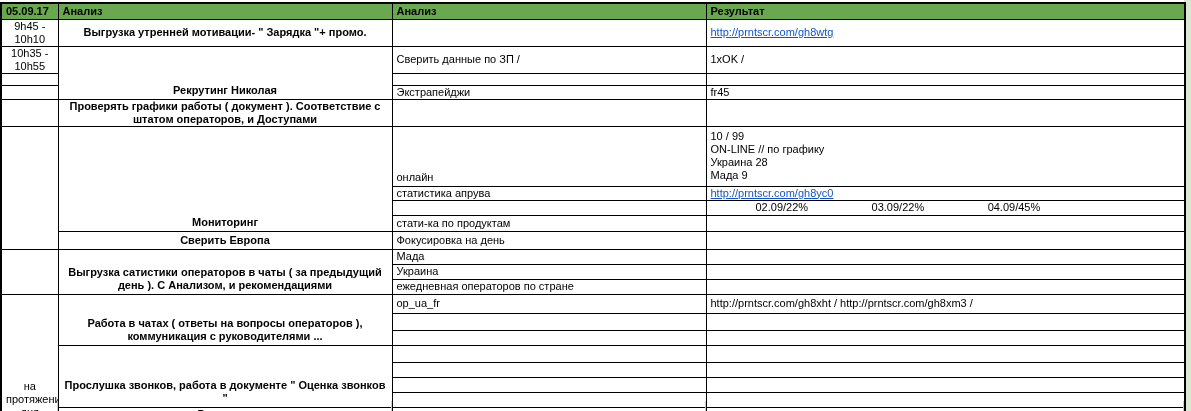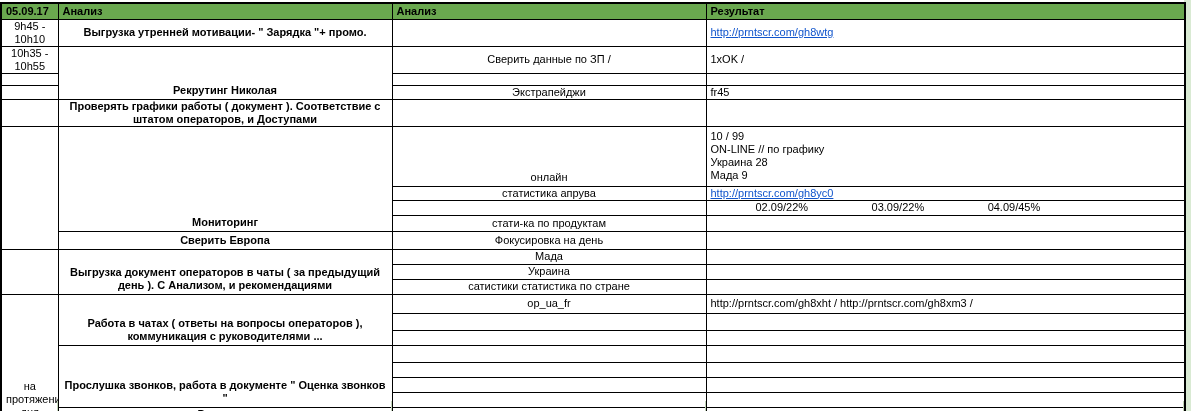--- a/index.html
+++ b/index.html
@@ -9,21 +9,21 @@
   table.sheet{
     position:absolute; left:0; top:2px;
     border-collapse:collapse; table-layout:fixed;
     width:1184px; background:#ffffff;
     border:2px solid #000;
     font-size:11px; color:#000;
   }
   td{border:1px solid #000; padding:0 4px; overflow:hidden; line-height:13px; vertical-align:middle;}
   td.head{background:#6aa84f; font-weight:bold; text-align:left;}
   td.task{font-weight:bold; text-align:center;}
-  td.analysis{text-align:center;margin-top:40px;}
+  td.analysis{margin-top:40px;}
   td.result{text-align:left;}
   td.time{text-align:center;}
   td.vbottom{vertical-align:bottom; padding-bottom:2px;}
   a.lnk{color:#1155cc; }
   .pct{display:inline-block; width:68px;margin-left:45px;}
   .daynote{line-height:13px; text-align:left; padding-bottom:1px;}
   .stub{position:absolute; top:401px; height:10px; width:1px; background:#c3d5b9;}
 </style>
 </head>
 <body>
@@ -112,32 +112,32 @@
     </tr>
 
     <tr style="height:18px">
       <td class="task">Сверить Европа</td>
       <td class="analysis">Фокусировка на день</td>
       <td class="result"></td>
     </tr>
 
     <tr style="height:15px">
       <td class="time" rowspan="3"></td>
-      <td class="task vbottom" rowspan="3">Выгрузка документ операторов в чаты ( за предыдущий день ). С Анализом, и рекомендациями</td>
+      <td class="task vbottom" rowspan="3">Выгрузка сатистики операторов в чаты ( за предыдущий день ). С Анализом, и рекомендациями</td>
       <td class="analysis">Мада</td>
       <td class="result"></td>
     </tr>
 
     <tr style="height:15px">
       <td class="analysis">Украина</td>
       <td class="result"></td>
     </tr>
 
     <tr style="height:15px">
-      <td class="analysis">сатистики статистика по стране</td>
+      <td class="analysis">ежедневная операторов по стране</td>
       <td class="result"></td>
     </tr>
 
     <tr style="height:19px">
       <td class="time daynote vbottom" rowspan="8">на протяжении дня</td>
       <td class="task vbottom" rowspan="3">Работа в чатах ( ответы на вопросы операторов ), коммуникация с руководителями ...</td>
       <td class="analysis">op_ua_fr</td>
       <td class="result">http://prntscr.com/gh8xht / http://prntscr.com/gh8xm3 /</td>
     </tr>
 

